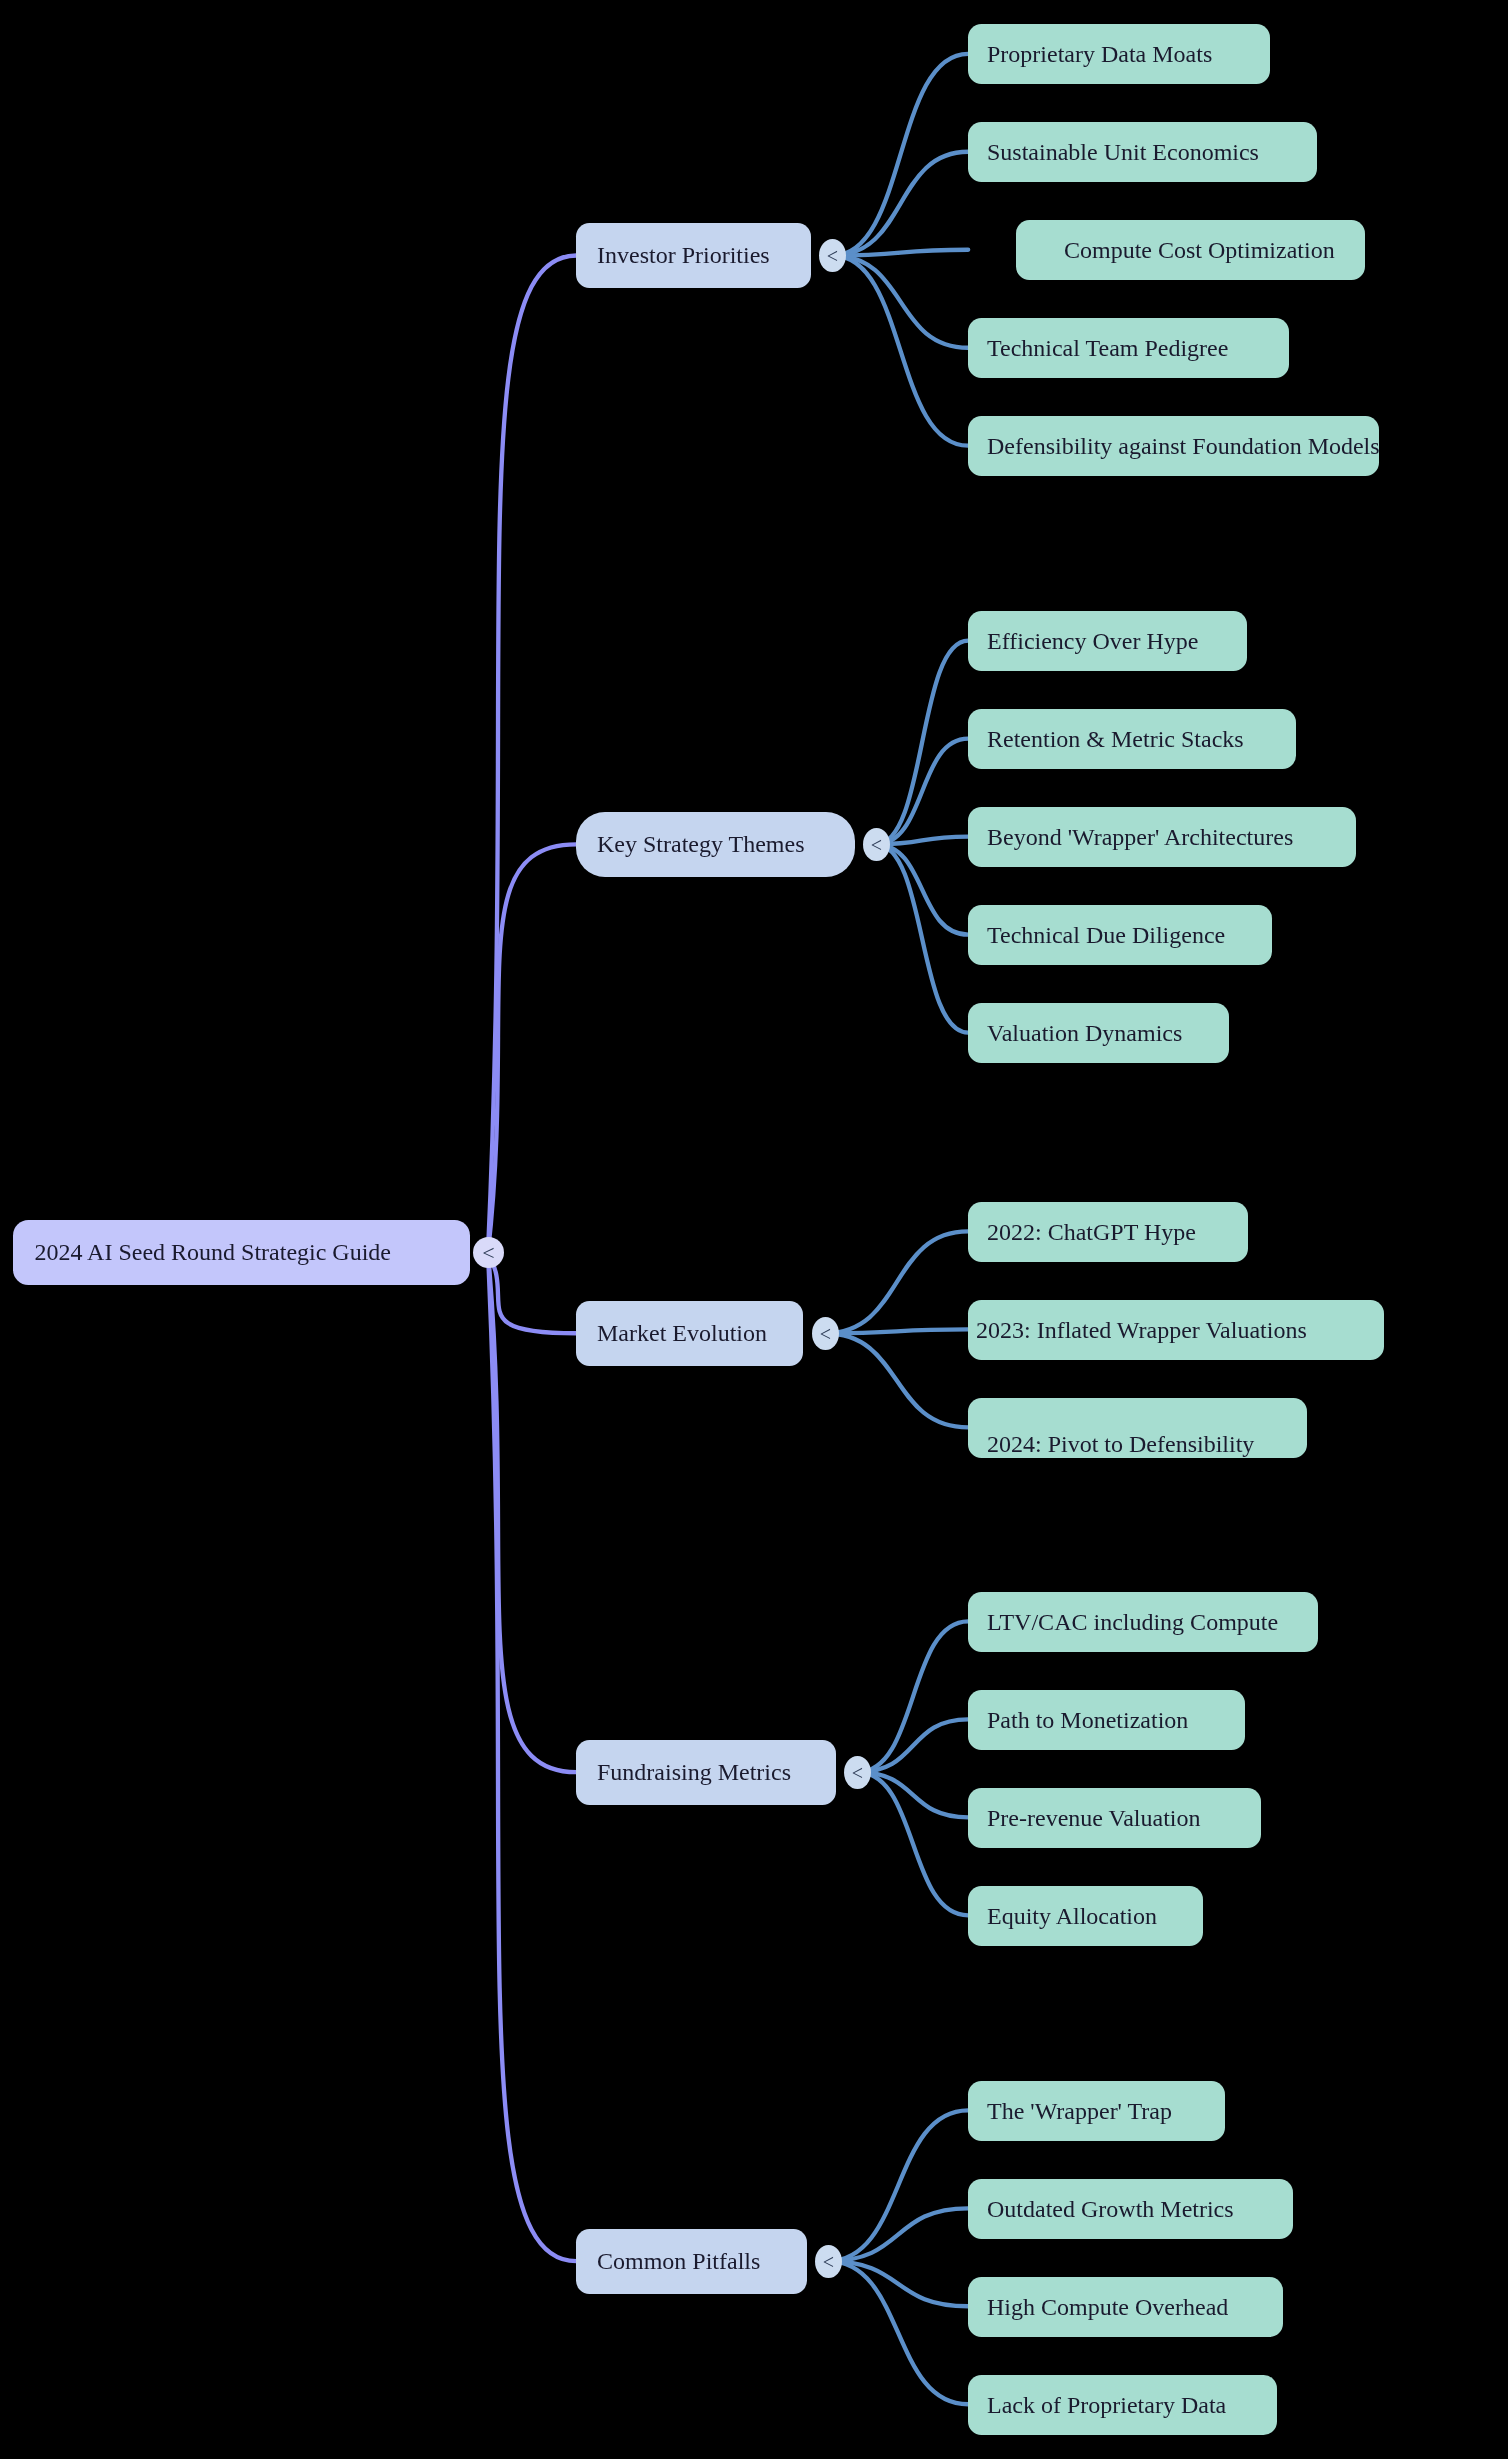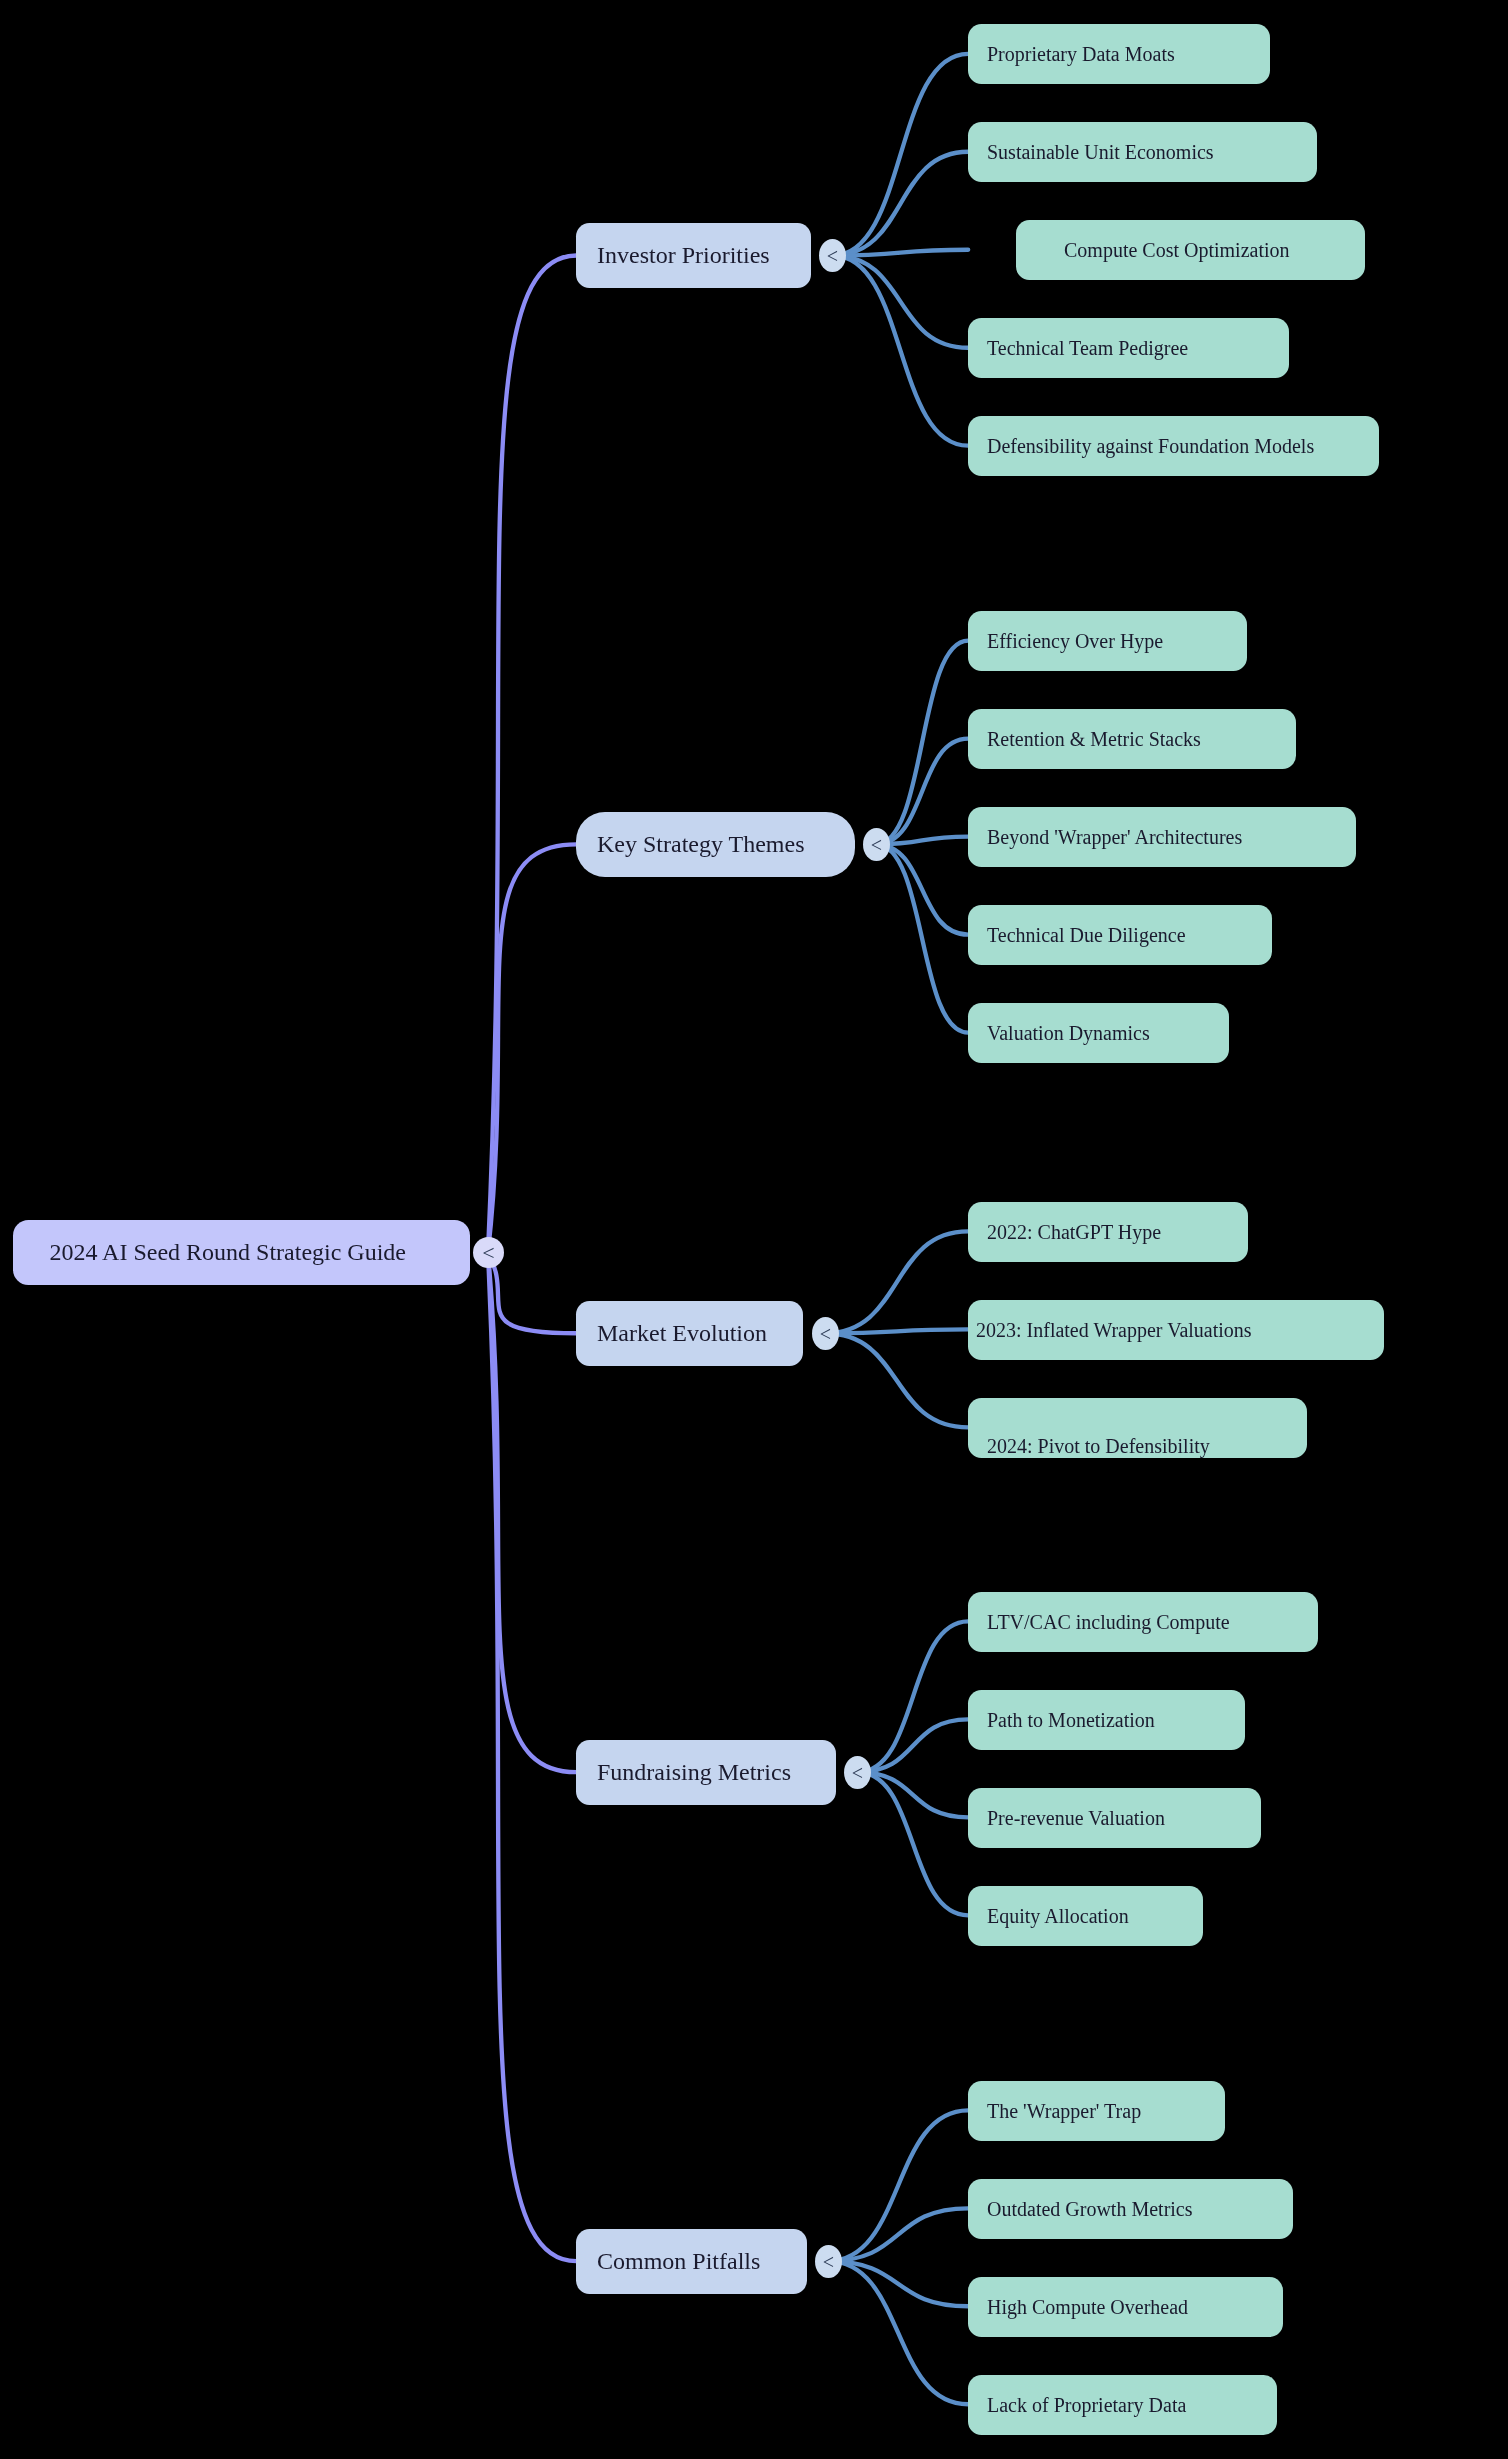--- a/index.html
+++ b/index.html
@@ -33,30 +33,30 @@
     white-space: nowrap;
   }
   .node-label {
     display: block;
     width: 100%;
   }
   .node.root {
     background: #c3c6fb;
     border-radius: 15.4px;
     font-size: 24px;
-    padding: 0 36px;
+    padding: 0 21px;
   }
   .node.branch {
     background: #c5d5ef;
     font-size: 24px;
     padding: 0 21px;
   }
   .node.leaf {
     background: #a6ddd0;
-    font-size: 20px;
+    font-size: 24px;
     padding: 0 19px;
   }
   .marker {
     position: absolute;
     display: flex;
     align-items: center;
     justify-content: center;
     border-radius: 50%;
     font-family: "Liberation Serif", "DejaVu Serif", serif;
     color: #2b3a55;

